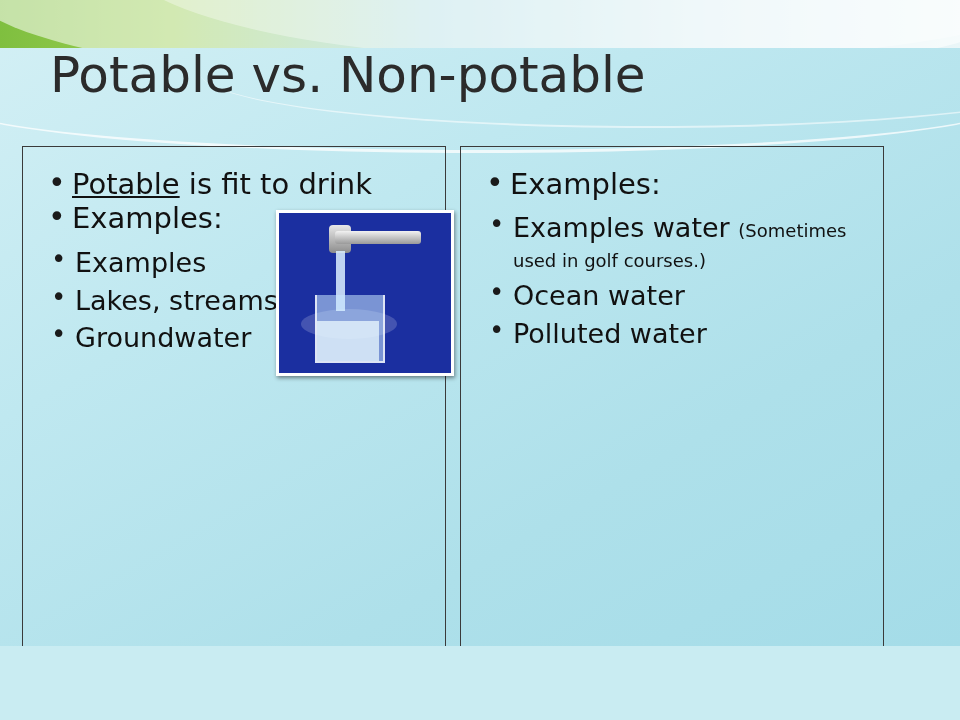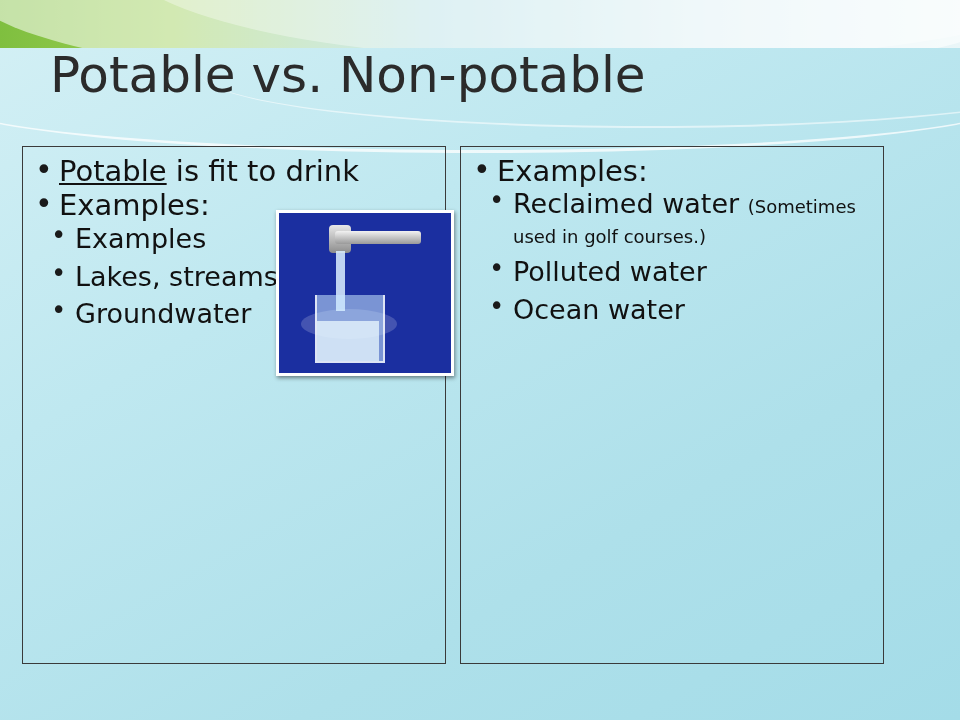--- a/index.html
+++ b/index.html
@@ -10,21 +10,21 @@
     width: 960px;
     height: 720px;
     font-family: "DejaVu Sans", sans-serif;
     background: #c9ecf2;
     overflow: hidden;
   }
 
   .slide {
     position: relative;
     width: 960px;
-    height: 720px;
+    height: 646px;
     background: linear-gradient(150deg, #d4f0f5 0%, #bfe8f0 35%, #aee0ea 70%, #a4dce8 100%);
     overflow: hidden;
   }
 
   
   .top-band {
     position: absolute;
     top: 0; left: 0;
     width: 960px;
     height: 48px;
@@ -88,21 +88,21 @@
     position: relative;
     width: 424px;
     border: 1px solid #3a3a3a;
     background: transparent;
     box-sizing: border-box;
     padding: 8px 10px 0 6px;
   }
 
   ul.lvl1 {
     list-style: none;
-    margin: 0;
+    margin: 13px;
     padding: 0;
   }
   ul.lvl1 > li {
     position: relative;
     padding-left: 30px;
     margin-bottom: 2px;
     font-size: 29px;
     line-height: 1.12;
     color: #111;
   }
@@ -245,23 +245,23 @@
     </div>
 
     <div class="col">
       <ul class="lvl1">
         <li class="nobullet">
           <span>Examples:</span>
         </li>
       </ul>
       <ul class="lvl2">
         <li>
-          <span>Reclaimed water</span>
+          <span>Examples water</span>
           <span class="small-note">(Sometimes used in golf courses.)</span>
         </li>
+        <li>Ocean water</li>
         <li>Polluted water</li>
-        <li>Ocean water</li>
       </ul>
 
     </div>
 
   </div>
 </div>
 
 </body></html>

